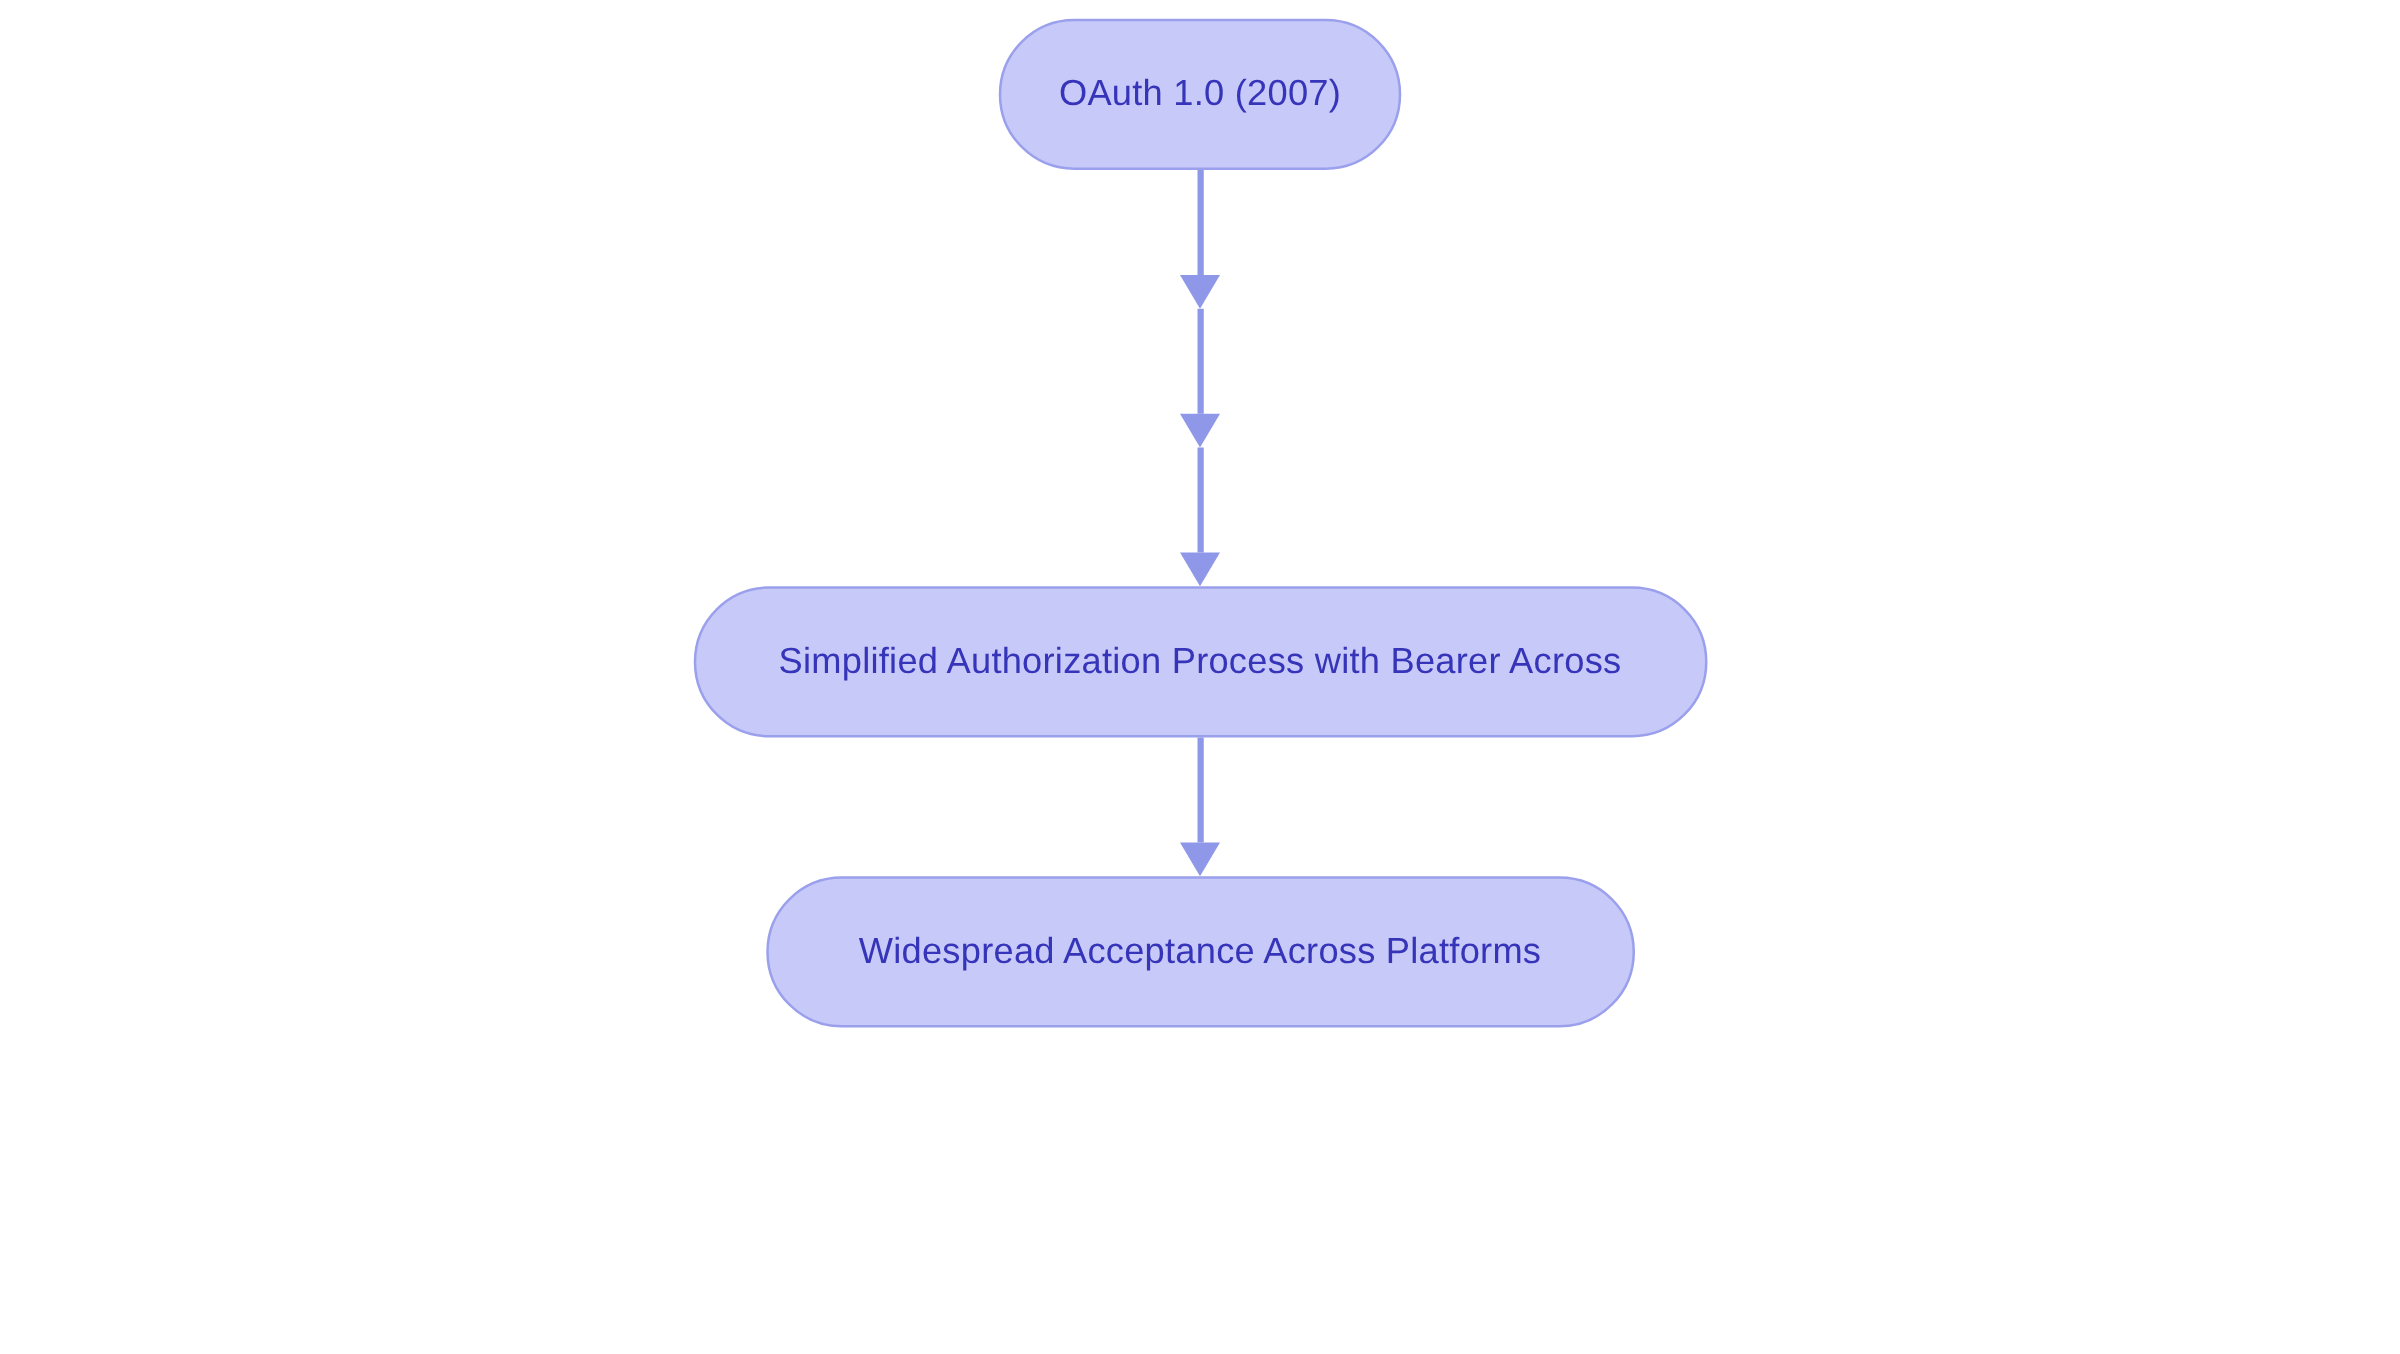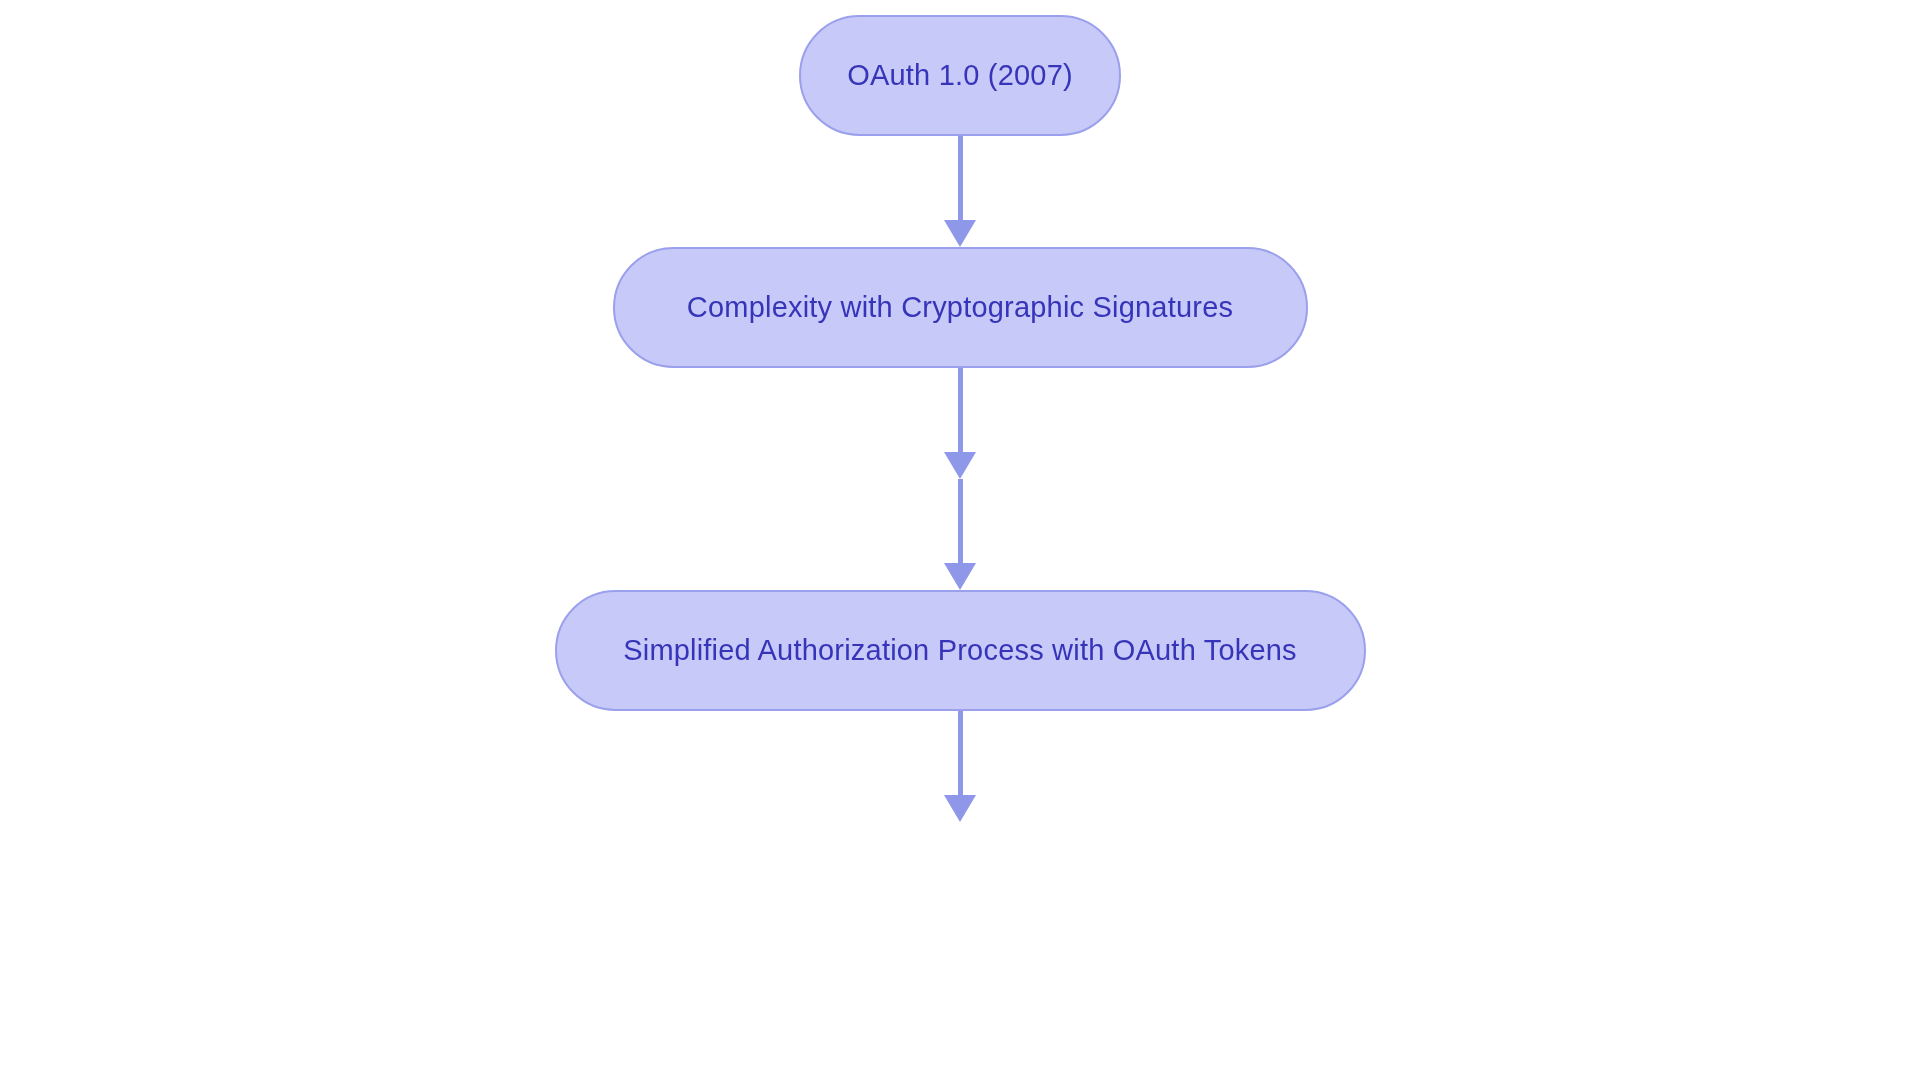--- a/index.html
+++ b/index.html
@@ -68,38 +68,38 @@
 
   <div class="node n1">
     <span>OAuth 1.0 (2007)</span>
   </div>
 
   <div class="connector">
     <div class="line"></div>
     <div class="head"></div>
   </div>
 
-  <div class="node n2">
-    <span>Complexity with Cryptographic Signatures</span>
-  </div>
 
   <div class="connector">
     <div class="line"></div>
     <div class="head"></div>
   </div>
 
 
   <div class="connector">
     <div class="line"></div>
     <div class="head"></div>
   </div>
 
   <div class="node n4">
-    <span>Simplified Authorization Process with OAuth Tokens</span>
+    <span>Simplified Authorization Process with Bearer Across</span>
   </div>
 
   <div class="connector">
     <div class="line"></div>
     <div class="head"></div>
   </div>
 
+  <div class="node n5">
+    <span>Widespread Acceptance Across Platforms</span>
+  </div>
 
 </div>
 
 </body></html>

